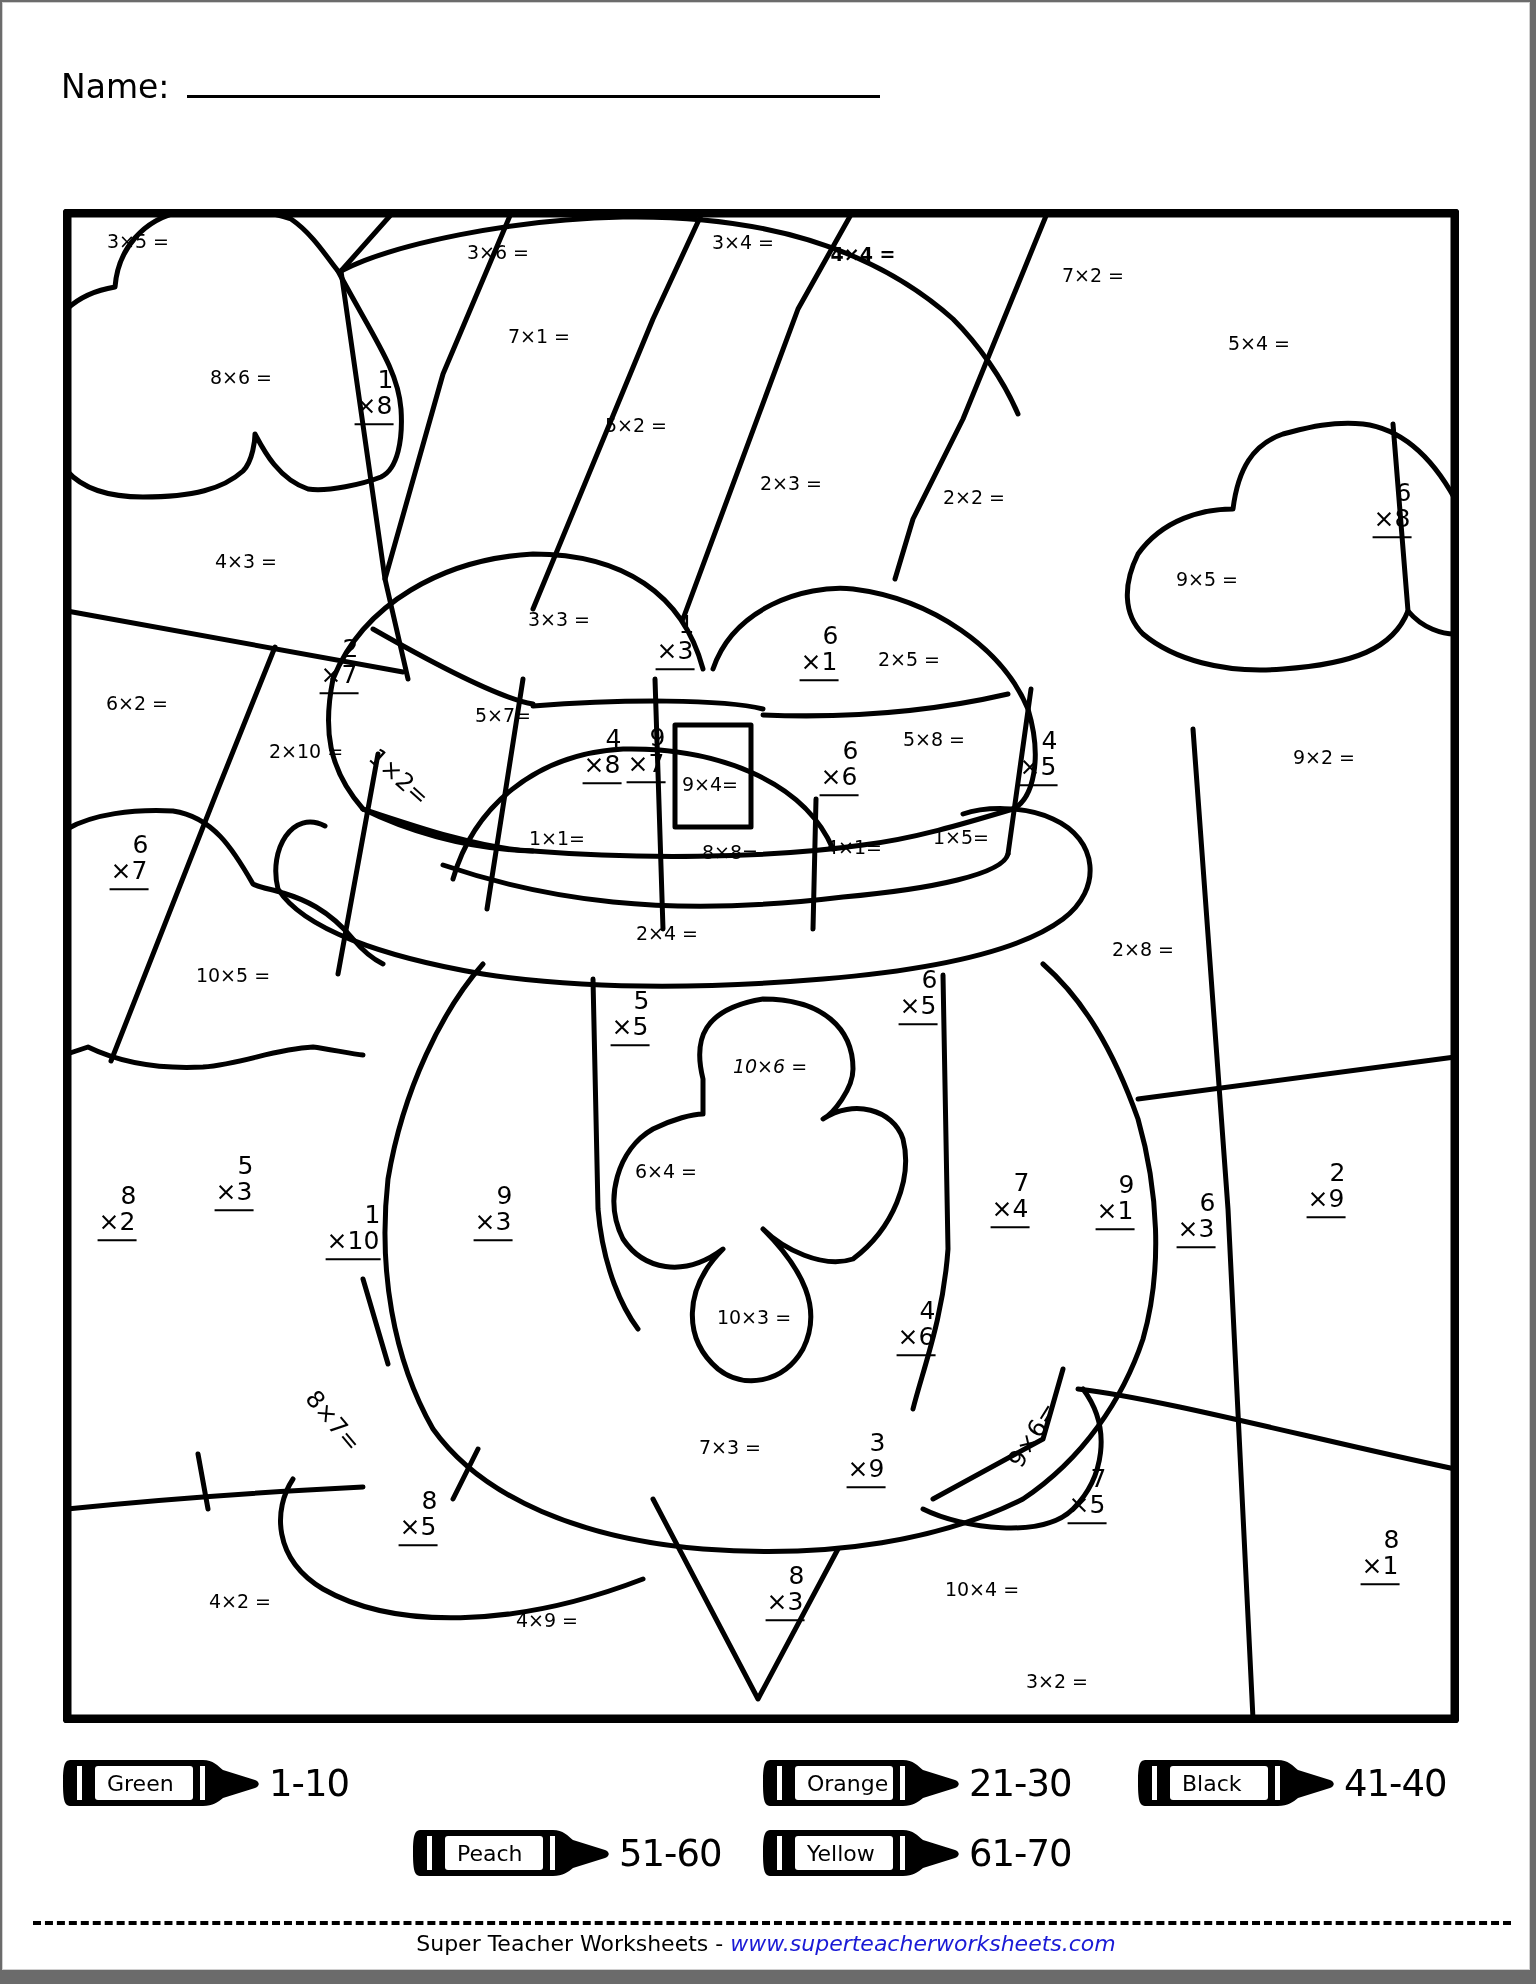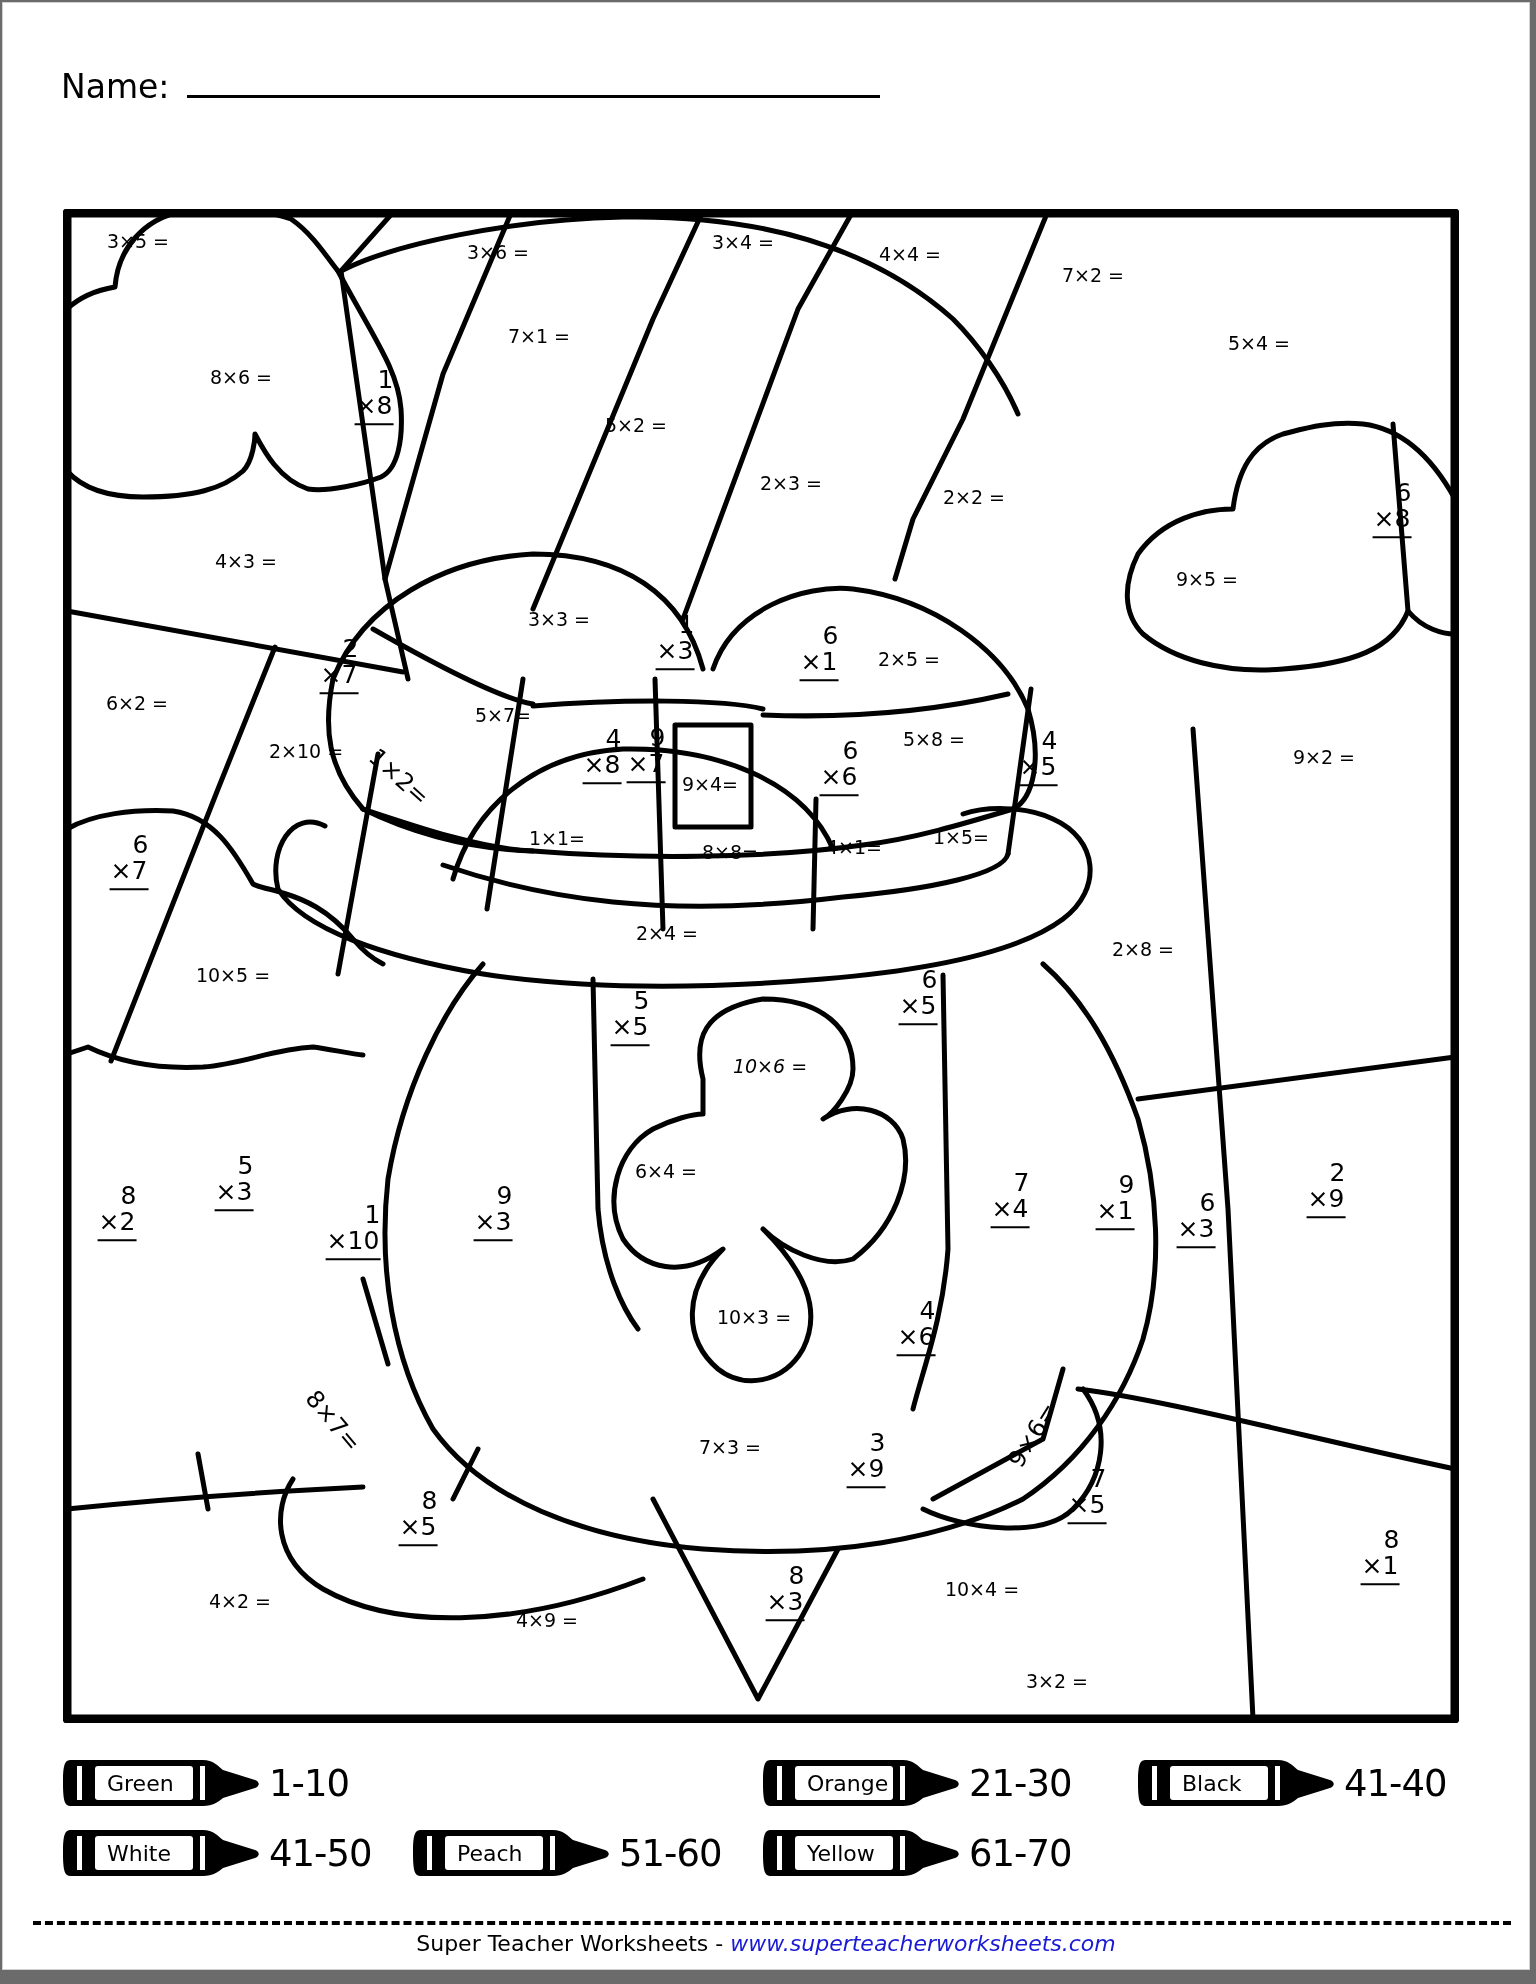--- a/index.html
+++ b/index.html
@@ -100,21 +100,21 @@
       <path d="M1130 520 L1165 1000 L1190 1510"></path>
       <path d="M1015 1180 C1100 1190 1250 1230 1392 1260"></path>
       <path d="M4 1300 C100 1290 200 1283 300 1278"></path>
       <path d="M135 1245 L145 1300"></path>
     </svg>
 
     <div id="horiz-layer">
         <span class="prob" style="left: 75px; top: 32px;">3×5 =</span>
         <span class="prob" style="left: 435px; top: 43px;">3×6 =</span>
         <span class="prob" style="left: 680px; top: 33px;">3×4 =</span>
-        <span class="prob" style="left: 847px; top: 45px;">4×4 =</span>
+        <span class="prob" style="left: 800px; top: 45px; font-weight: bold;">4×4 =</span>
         <span class="prob" style="left: 1030px; top: 66px;">7×2 =</span>
         <span class="prob" style="left: 1196px; top: 134px;">5×4 =</span>
         <span class="prob" style="left: 178px; top: 168px;">8×6 =</span>
         <span class="prob" style="left: 476px; top: 127px;">7×1 =</span>
         <span class="prob" style="left: 573px; top: 216px;">5×2 =</span>
         <span class="prob" style="left: 728px; top: 274px;">2×3 =</span>
         <span class="prob" style="left: 911px; top: 288px;">2×2 =</span>
         <span class="prob" style="left: 1144px; top: 370px;">9×5 =</span>
         <span class="prob" style="left: 183px; top: 352px;">4×3 =</span>
         <span class="prob" style="left: 496px; top: 410px;">3×3 =</span>
@@ -284,32 +284,20 @@
         <svg width="200" height="50" viewBox="0 0 200 50">
             <path d="M8 2 H140 C150 2 155 8 160 12 L192 22 C197 24 197 28 192 30 L160 40 C155 44 150 48 140 48 H8 C2 48 0 44 0 25 C0 6 2 2 8 2 Z" fill="#000"></path>
             <rect x="32" y="8" width="98" height="34" rx="3" fill="#fff"></rect>
             <rect x="14" y="8" width="5" height="34" fill="#fff"></rect>
             <rect x="137" y="8" width="5" height="34" fill="#fff"></rect>
           </svg>
         <span class="crayon-label">Black</span>
       </div>
       <span class="range">41-40</span>
     </div>
-    <div class="crayon-item" style="left:0;top:70px">
-      <div class="crayon">
-        <svg width="200" height="50" viewBox="0 0 200 50">
-            <path d="M8 2 H140 C150 2 155 8 160 12 L192 22 C197 24 197 28 192 30 L160 40 C155 44 150 48 140 48 H8 C2 48 0 44 0 25 C0 6 2 2 8 2 Z" fill="#000"></path>
-            <rect x="32" y="8" width="98" height="34" rx="3" fill="#fff"></rect>
-            <rect x="14" y="8" width="5" height="34" fill="#fff"></rect>
-            <rect x="137" y="8" width="5" height="34" fill="#fff"></rect>
-          </svg>
-        <span class="crayon-label">White</span>
-      </div>
-      <span class="range">41-50</span>
-    </div>
     <div class="crayon-item" style="left:350px;top:70px">
       <div class="crayon">
         <svg width="200" height="50" viewBox="0 0 200 50">
             <path d="M8 2 H140 C150 2 155 8 160 12 L192 22 C197 24 197 28 192 30 L160 40 C155 44 150 48 140 48 H8 C2 48 0 44 0 25 C0 6 2 2 8 2 Z" fill="#000"></path>
             <rect x="32" y="8" width="98" height="34" rx="3" fill="#fff"></rect>
             <rect x="14" y="8" width="5" height="34" fill="#fff"></rect>
             <rect x="137" y="8" width="5" height="34" fill="#fff"></rect>
           </svg>
         <span class="crayon-label">Peach</span>
       </div>

